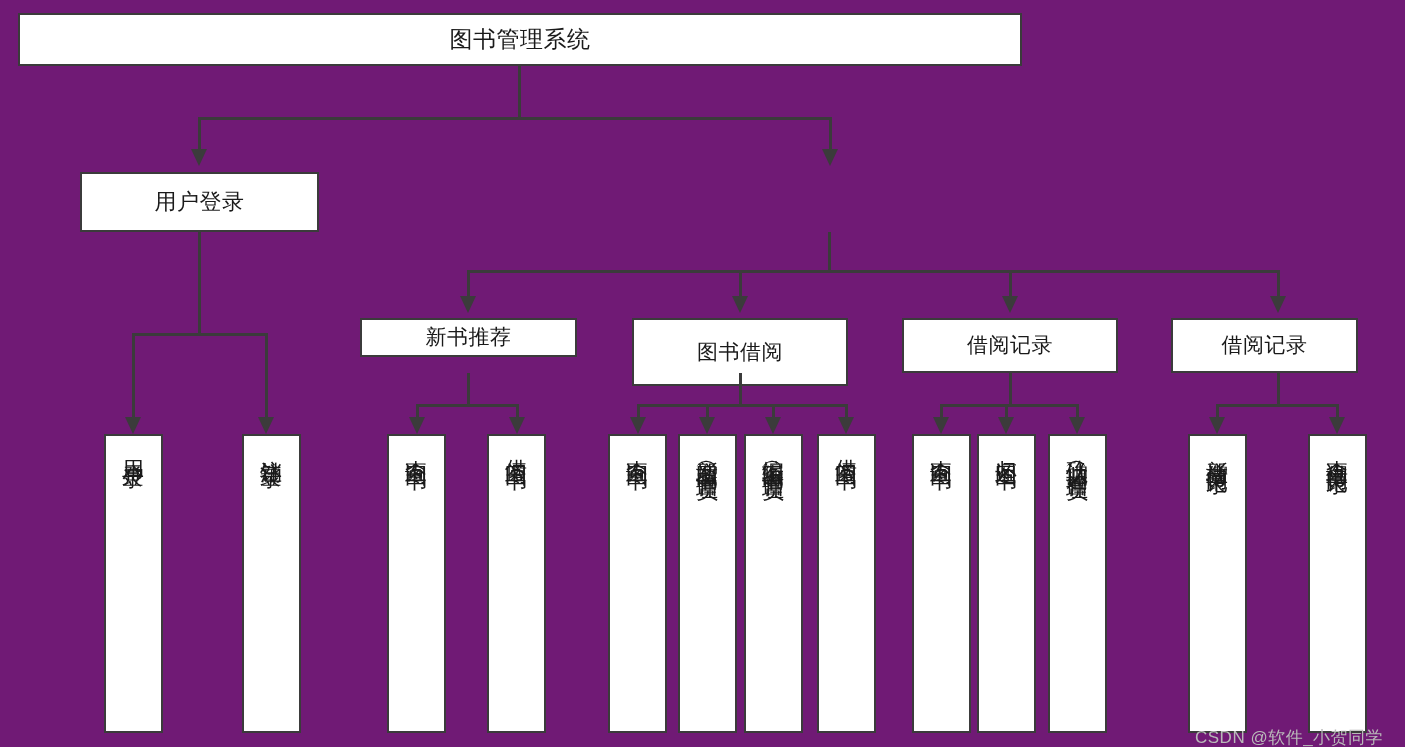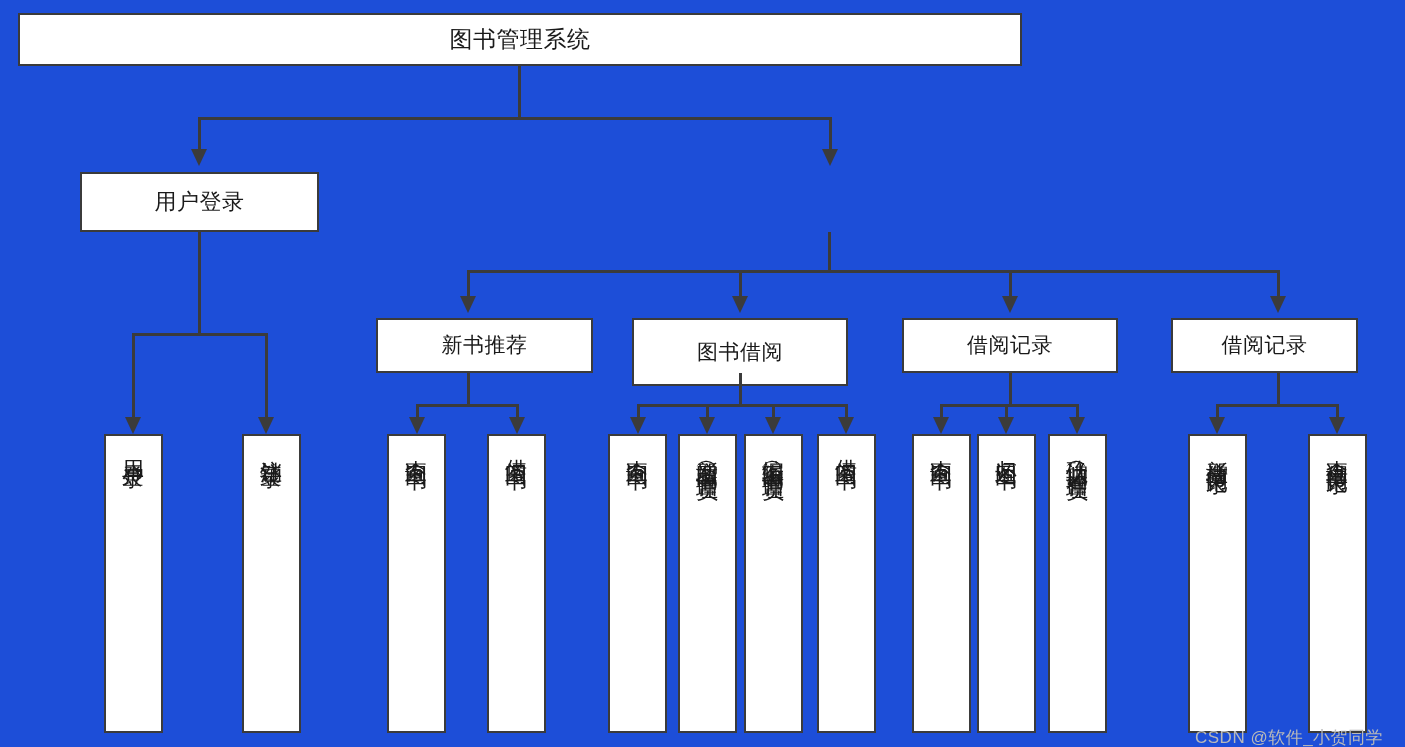--- a/index.html
+++ b/index.html
@@ -7,21 +7,21 @@
     padding: 0;
     background: #ffffff;
   }
   body {
     font-family: "Liberation Sans", "DejaVu Sans", sans-serif;
   }
   #canvas {
     position: relative;
     width: 1405px;
     height: 747px;
-    background: #1d4ed8;
+    background: #701a75;
     overflow: hidden;
   }
   
   .node {
     position: absolute;
     box-sizing: border-box;
     border: 2px solid #3b3b3b;
     background: #ffffff;
     display: flex;
     align-items: center;
@@ -123,21 +123,21 @@
 
   <div class="vline" style="left:739px; top:270px; width:3px; height:27px;"></div>
   <div class="arrow" style="left:732px; top:296px;"></div>
 
   <div class="vline" style="left:1009px; top:270px; width:3px; height:27px;"></div>
   <div class="arrow" style="left:1002px; top:296px;"></div>
 
   <div class="vline" style="left:1277px; top:270px; width:3px; height:27px;"></div>
   <div class="arrow" style="left:1270px; top:296px;"></div>
 
-  <div class="node lvl2" style="left:376px; top:318px; width:217px; height:55px;">
+  <div class="node lvl2" style="left:360px; top:318px; width:217px; height:39px;">
     <span class="node-label">新书推荐</span>
   </div>
   <div class="node lvl2" style="left:632px; top:318px; width:216px; height:68px;">
     <span class="node-label">图书借阅</span>
   </div>
   <div class="node lvl2" style="left:902px; top:318px; width:216px; height:55px;">
     <span class="node-label">借阅记录</span>
   </div>
   <div class="node lvl2" style="left:1171px; top:318px; width:187px; height:55px;">
     <span class="node-label">借阅记录</span>

